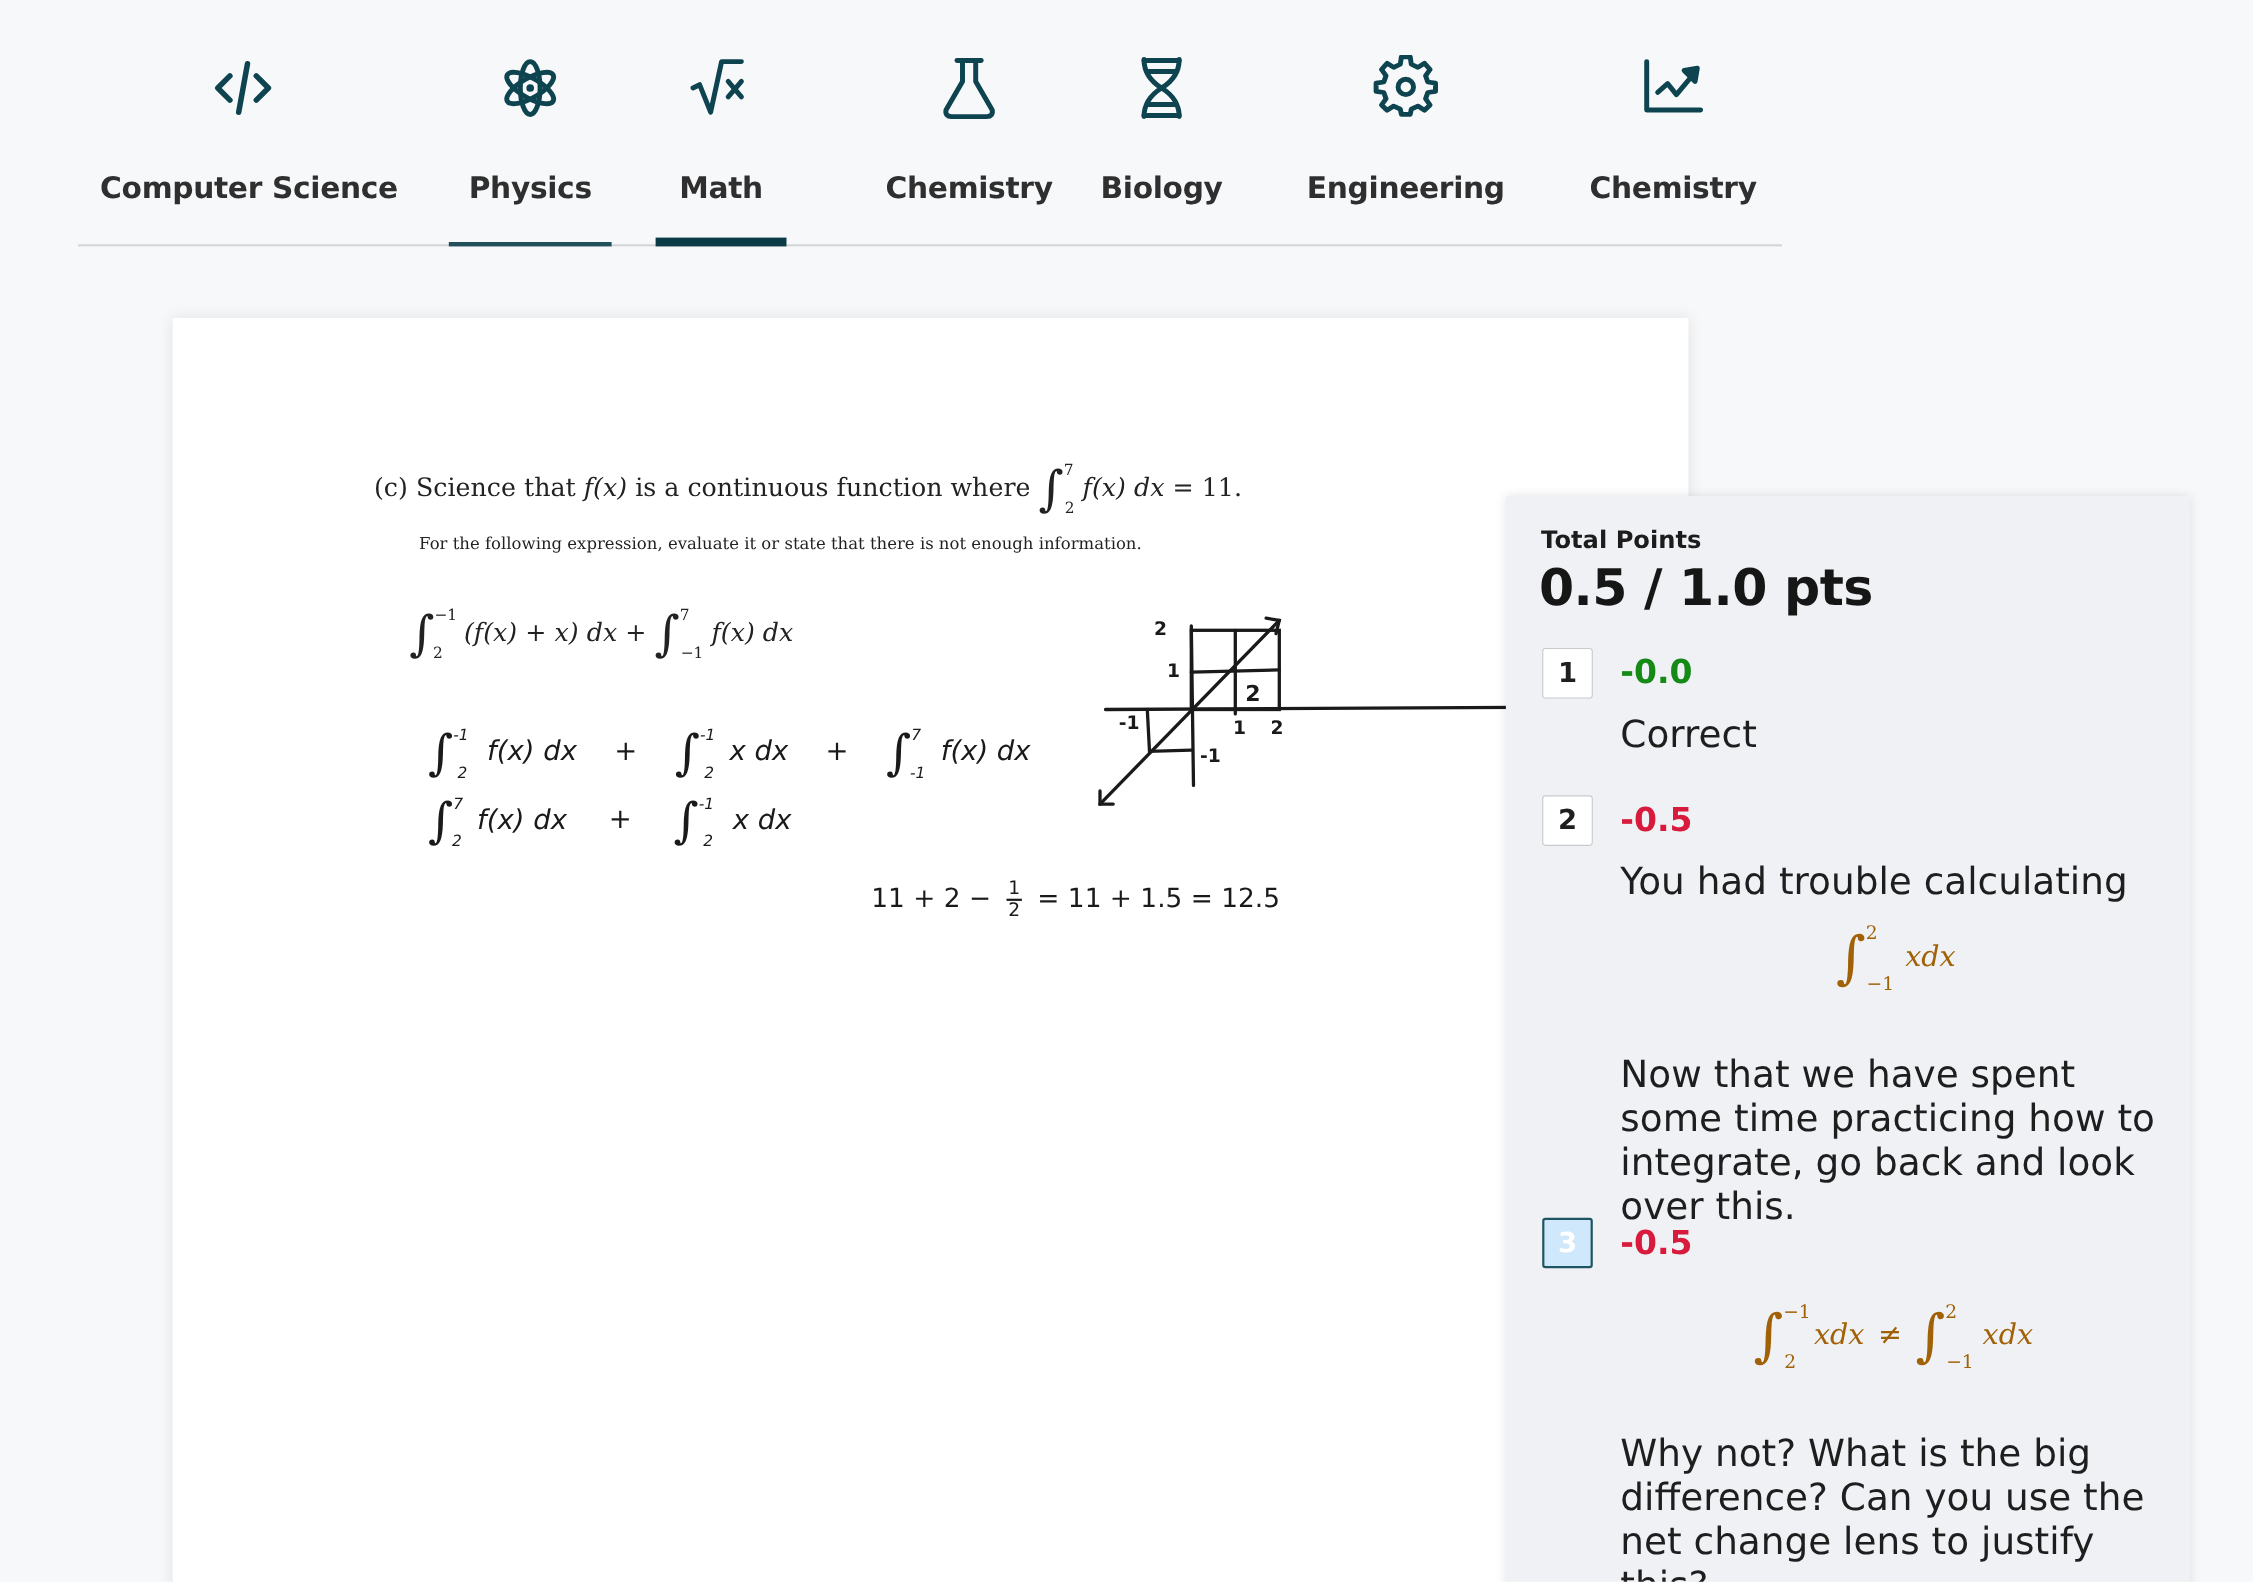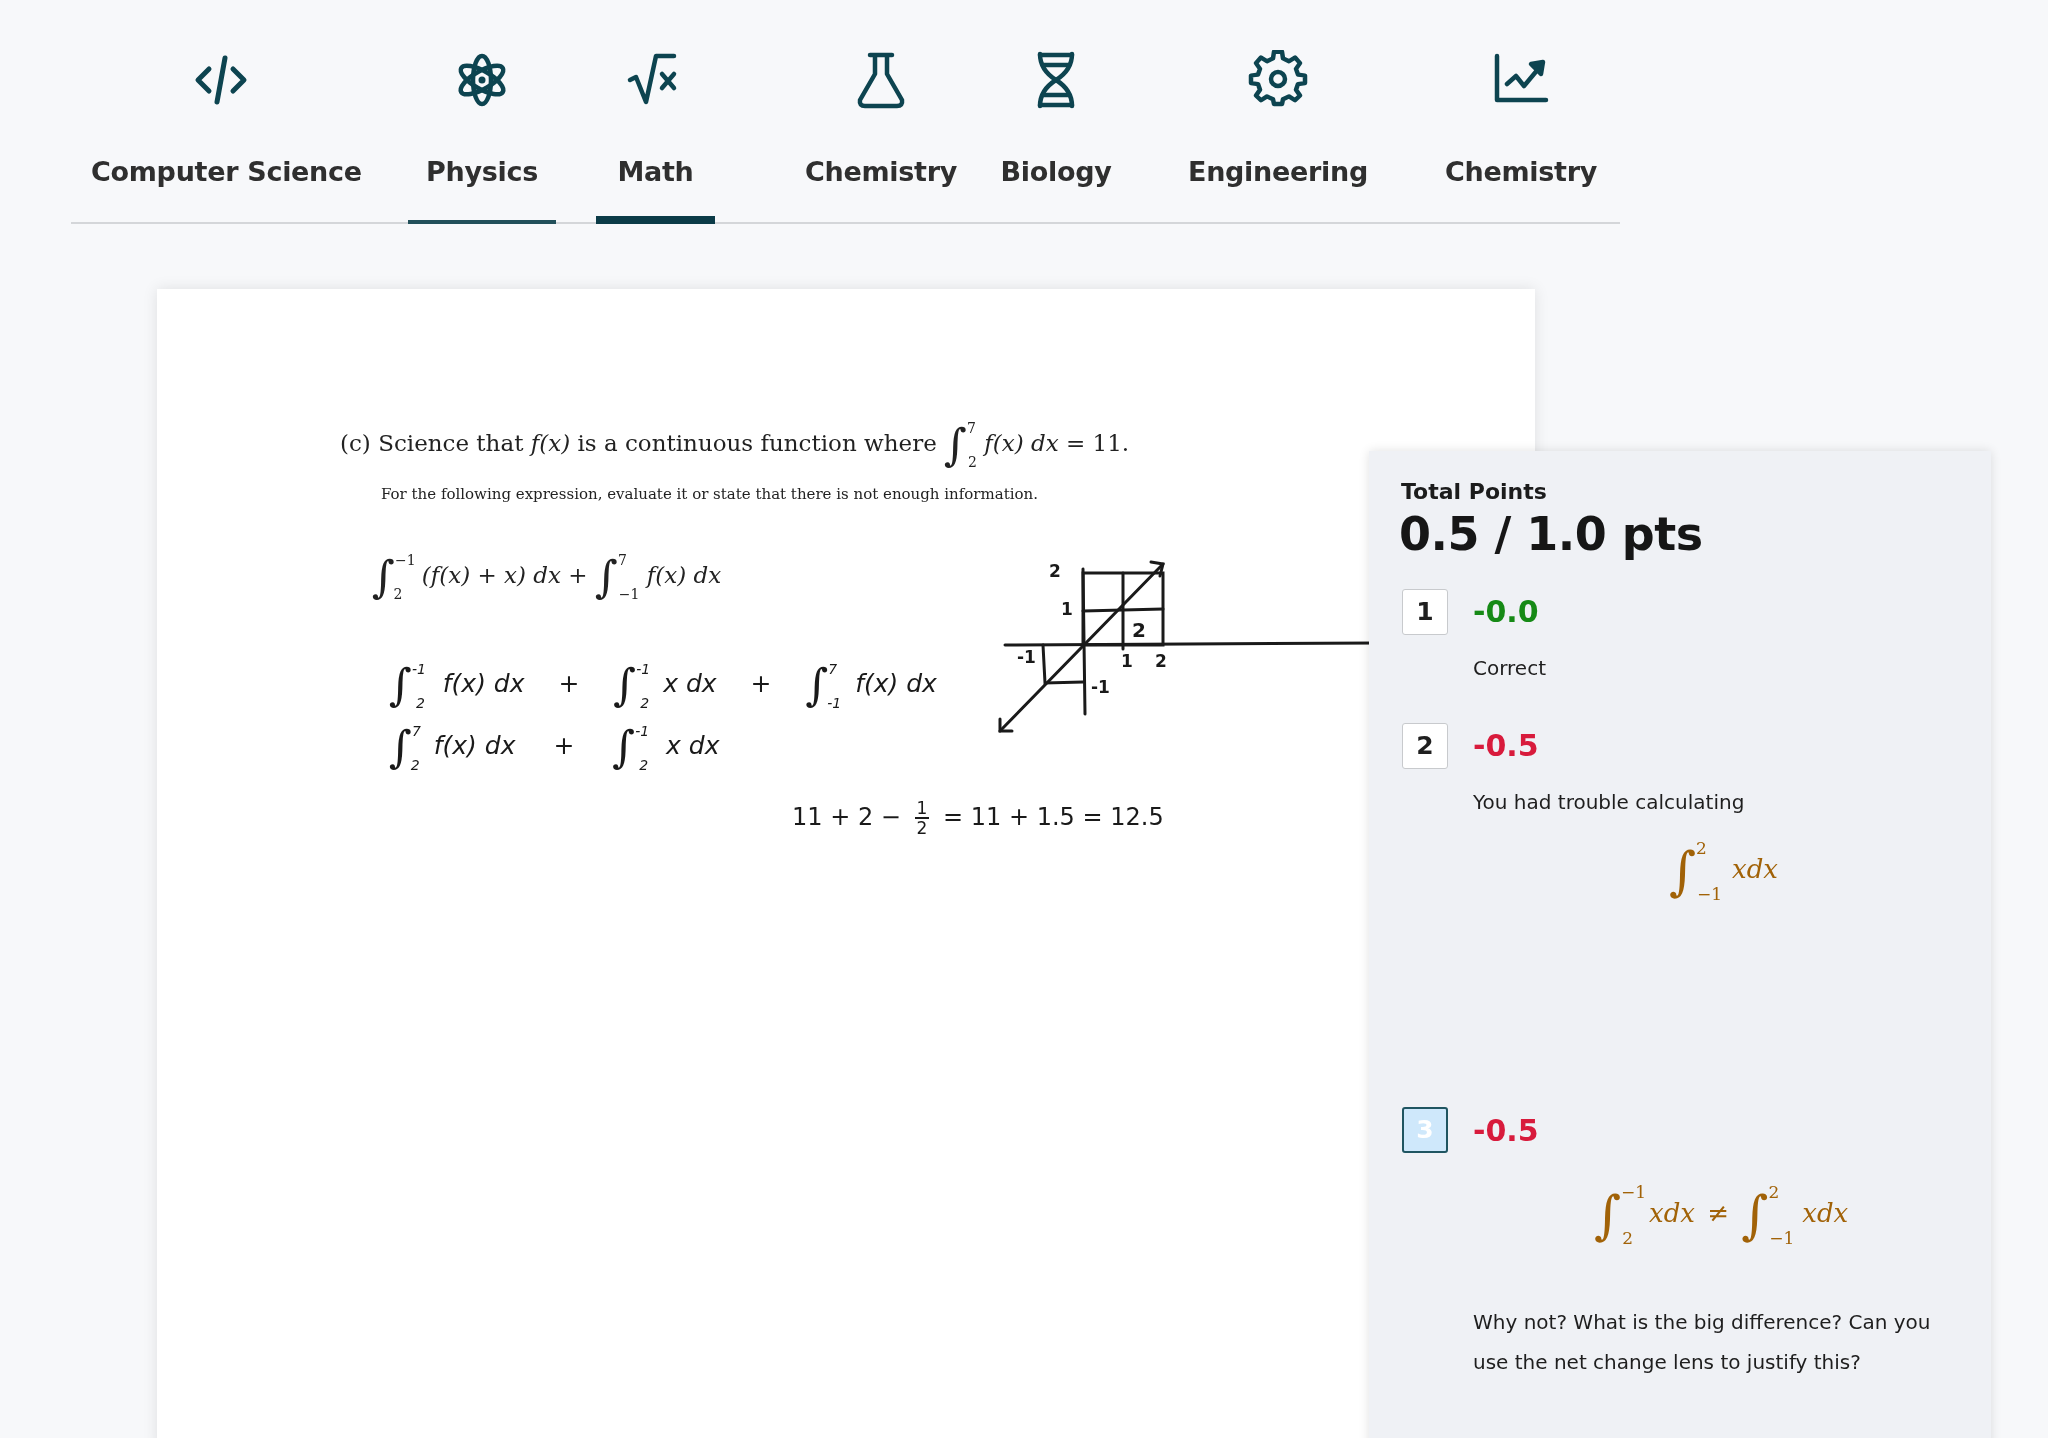--- a/index.html
+++ b/index.html
@@ -43,21 +43,21 @@
     background:#eff1f5; box-shadow:0 0 10px rgba(0,0,0,0.12);
   }
   .pt-title { position:absolute; left:32px; top:28px; font-size:22px; font-weight:bold; color:#1c1c1c; }
   .pt-score { position:absolute; left:30px; top:56px; font-size:46px; font-weight:bold; color:#161616; letter-spacing:-0.5px; }
   .rubric-box {
     position:absolute; left:33px; width:44px; height:44px; border:1px solid #c8cacd; border-radius:3px;
     background:#ffffff; text-align:center; line-height:44px; font-size:25px; font-weight:bold; color:#1f1f1f; cursor:pointer;
   }
   .rubric-box.selected { background:#cfe8fb; border:2px solid #1f5561; color:#ffffff; width:42px; height:42px; line-height:42px; }
   .deduct { position:absolute; left:104px; font-size:30px; font-weight:bold; }
-  .fb { position:absolute; left:104px; width:490px; font-size:20px; line-height:40px; color:#1e1e1e; }
+  .fb { position:absolute; left:104px; width:490px; font-size:34px; line-height:40px; color:#1e1e1e; }
   .math-c { position:absolute; font-family:"DejaVu Serif","Liberation Serif",serif; font-style:italic; color:#a16207; white-space:nowrap; }
 </style>
 </head>
 <body>
 
 <nav class="tabbar">
   <div class="tabbar-line"></div>
 
   <div class="tab" style="left:20px;width:260px;">
     <div class="icon">
@@ -221,20 +221,21 @@
   <div class="rubric-box" style="top:138px;">1</div>
   <div class="deduct" style="top:143px;color:#168a16;">-0.0</div>
   <div class="fb" style="top:197px;">Correct</div>
 
   <div class="rubric-box" style="top:272px;">2</div>
   <div class="deduct" style="top:277px;color:#d81b3c;">-0.5</div>
   <div class="fb" style="top:331px;">You had trouble calculating</div>
   <div class="math-c" style="left:300px;top:390px;font-size:26px;">
     <span style="font-size:52px;font-style:normal;vertical-align:middle;">∫</span><span class="sup" style="top:-24px;font-style:normal;font-size:17px;">2</span><span class="sub" style="top:22px;margin-left:-10px;margin-right:10px;font-style:normal;font-size:17px;">−1</span><span>xdx</span>
   </div>
+  <div class="fb" style="top:506px;">Now that we have spent some time practicing how to integrate, go back and look over this.</div>
 
   <div class="rubric-box selected" style="top:656px;">3</div>
   <div class="deduct" style="top:662px;color:#d81b3c;">-0.5</div>
   <div class="math-c" style="left:225px;top:734px;font-size:26px;">
     <span style="font-size:52px;font-style:normal;vertical-align:middle;">∫</span><span class="sup" style="top:-24px;font-style:normal;font-size:17px;">−1</span><span class="sub" style="top:22px;margin-left:-24px;margin-right:16px;font-style:normal;font-size:17px;">2</span><span>xdx</span>
     <span style="font-style:normal;margin:0 4px;">≠</span>
     <span style="font-size:52px;font-style:normal;vertical-align:middle;">∫</span><span class="sup" style="top:-24px;font-style:normal;font-size:17px;">2</span><span class="sub" style="top:22px;margin-left:-10px;margin-right:8px;font-style:normal;font-size:17px;">−1</span><span>xdx</span>
   </div>
   <div class="fb" style="top:851px;">Why not? What is the big difference? Can you use the net change lens to justify this?</div>
 </aside>

